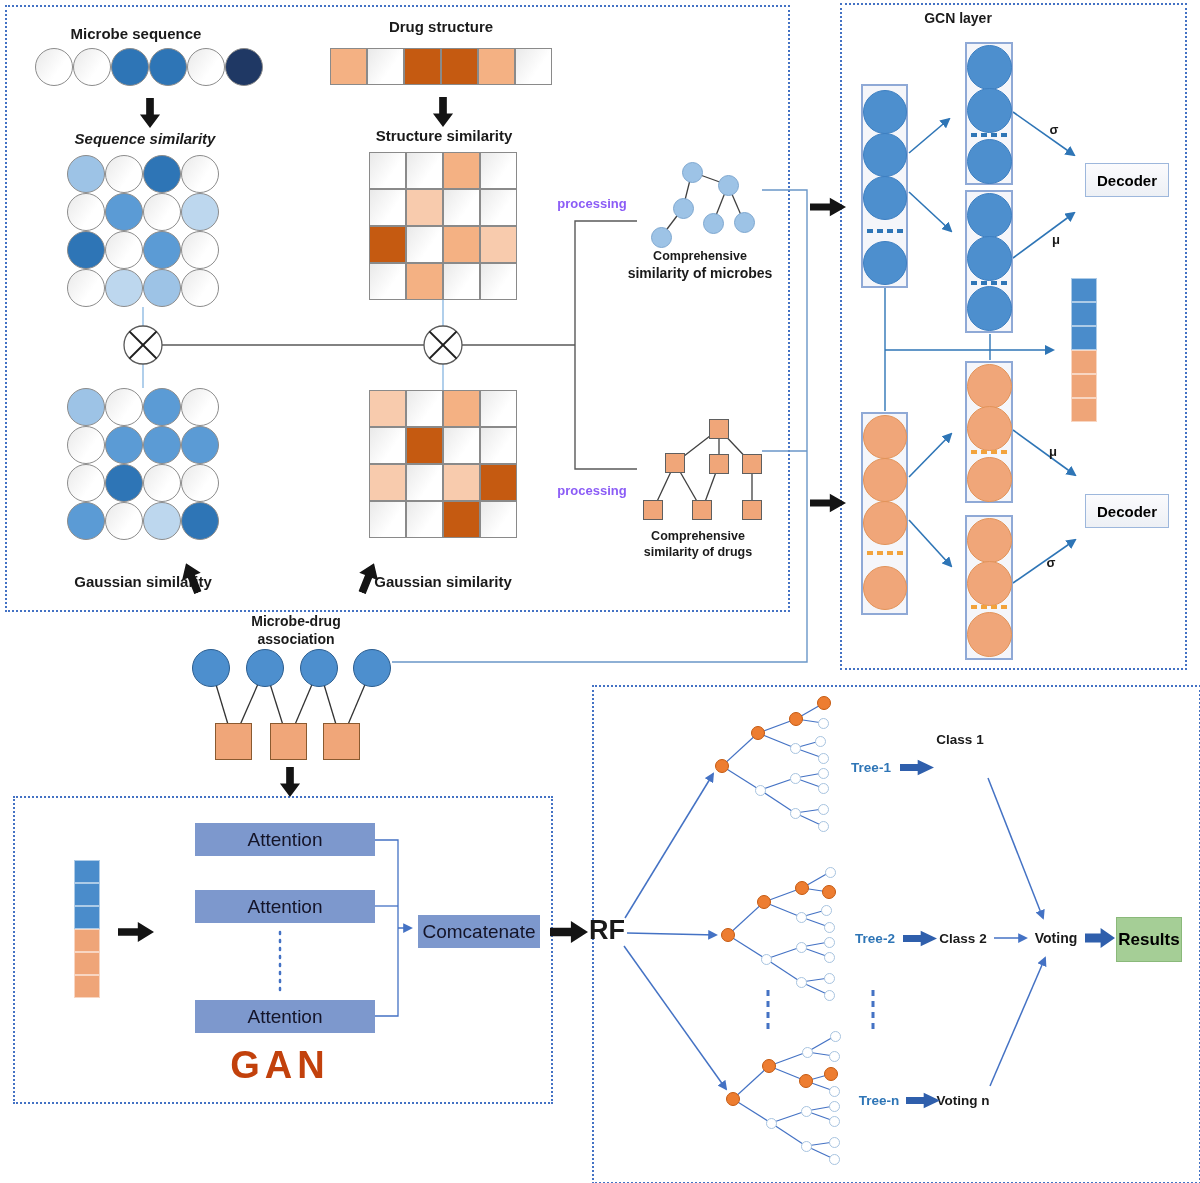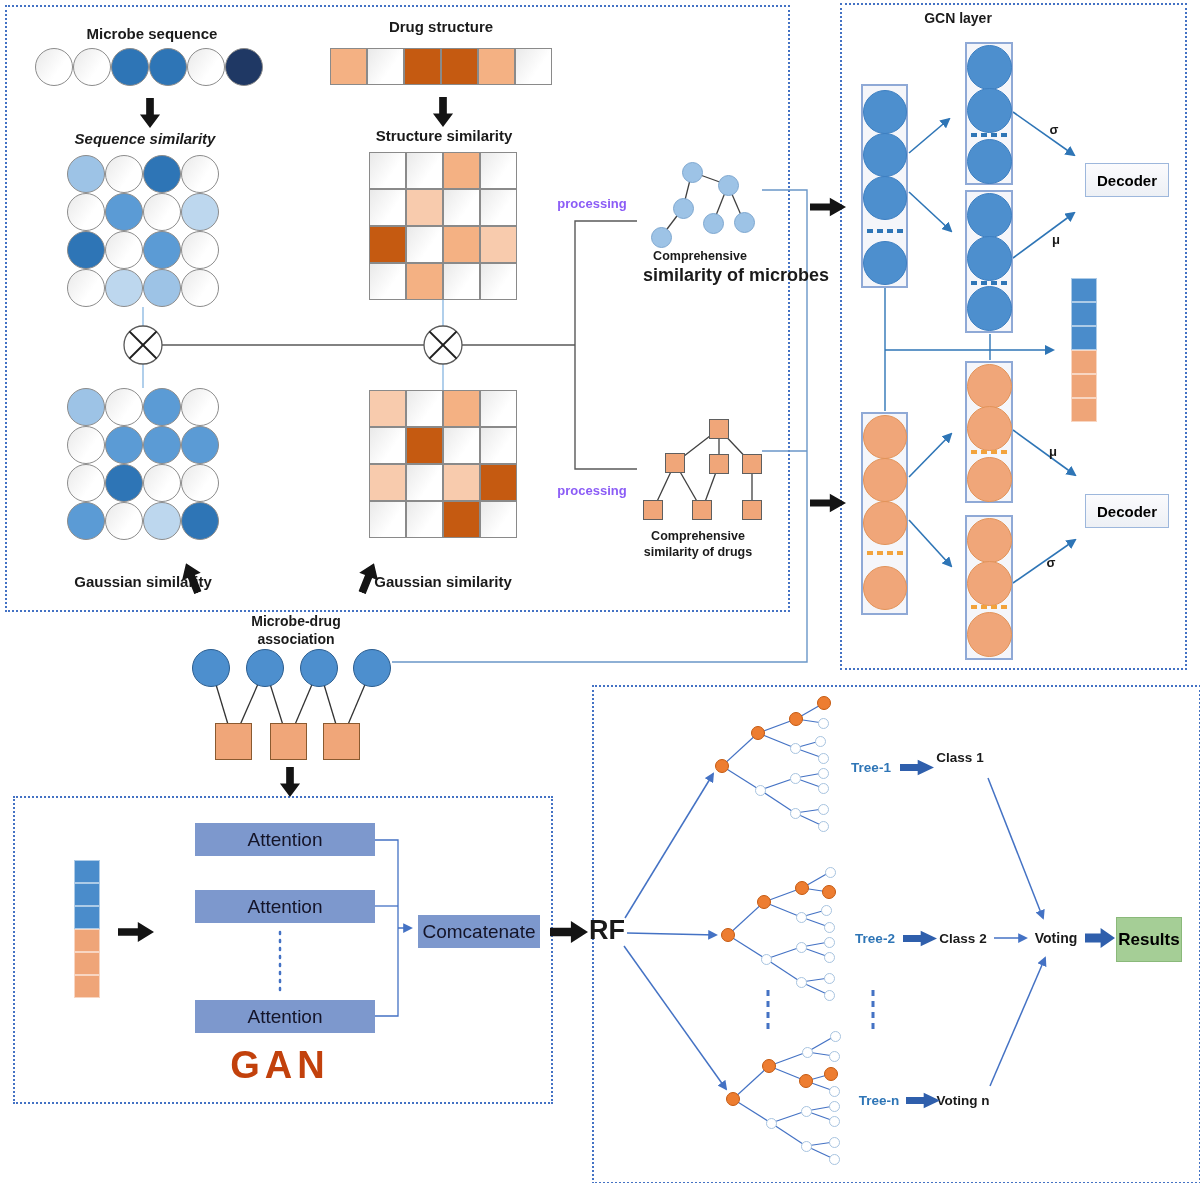--- a/index.html
+++ b/index.html
@@ -185,45 +185,45 @@
   <div class="blk" style="left:118px;top:920px;width:36px;height:24px;"></div>
   <div class="blk" style="left:550px;top:919px;width:38px;height:26px;"></div>
   <div class="blk" style="left:810px;top:196px;width:36px;height:22px;"></div>
   <div class="blk" style="left:810px;top:492px;width:36px;height:22px;"></div>
 
   <div class="blk blkblue" style="left:900px;top:759px;width:34px;height:17px;"></div>
   <div class="blk blkblue" style="left:903px;top:930px;width:34px;height:17px;"></div>
   <div class="blk blkblue" style="left:906px;top:1092px;width:34px;height:17px;"></div>
   <div class="blk blkblue" style="left:1085px;top:927px;width:30px;height:22px;"></div>
 
-  <div class="lbl" style="left:152px;top:25px;font-size:15px;">Microbe sequence</div>
+  <div class="lbl" style="left:136px;top:25px;font-size:15px;">Microbe sequence</div>
   <div class="lbl" style="left:441px;top:18px;font-size:15px;">Drug structure</div>
   <div class="lbl" style="left:145px;top:130px;font-size:15px;font-style:italic;">Sequence similarity</div>
   <div class="lbl" style="left:444px;top:127px;font-size:15px;">Structure similarity</div>
   <div class="lbl" style="left:143px;top:573px;font-size:15px;">Gaussian similarity</div>
   <div class="lbl" style="left:443px;top:573px;font-size:15px;">Gaussian similarity</div>
   <div class="lbl gray" style="left:592px;top:196px;font-size:13px;">processing</div>
   <div class="lbl gray" style="left:592px;top:483px;font-size:13px;">processing</div>
   <div class="lbl" style="left:700px;top:249px;font-size:12.5px;">Comprehensive</div>
-  <div class="lbl" style="left:700px;top:265px;font-size:18px;margin-left:36px;">similarity of microbes</div>
+  <div class="lbl" style="left:700px;top:265px;font-size:14px;">similarity of microbes</div>
   <div class="lbl" style="left:698px;top:529px;font-size:12.5px;">Comprehensive</div>
   <div class="lbl" style="left:698px;top:545px;font-size:12.5px;">similarity of drugs</div>
   <div class="lbl" style="left:296px;top:613px;font-size:14px;">Microbe-drug</div>
   <div class="lbl" style="left:296px;top:631px;font-size:14px;">association</div>
   <div class="lbl" style="left:958px;top:10px;font-size:14px;">GCN layer</div>
   <div class="lbl" style="left:1054px;top:122px;font-size:13px;">σ</div>
   <div class="lbl" style="left:1056px;top:232px;font-size:13px;">μ</div>
   <div class="lbl" style="left:1053px;top:444px;font-size:13px;">μ</div>
   <div class="lbl" style="left:1051px;top:555px;font-size:13px;">σ</div>
   <div class="lbl" style="left:280px;top:1044px;font-size:38px;font-weight:bold;color:#c2410c;letter-spacing:5px;">GAN</div>
   <div class="lbl" style="left:607px;top:915px;font-size:27px;">RF</div>
   <div class="lbl blue" style="left:871px;top:760px;font-size:13.5px;">Tree-1</div>
   <div class="lbl blue" style="left:875px;top:931px;font-size:13.5px;">Tree-2</div>
   <div class="lbl blue" style="left:879px;top:1093px;font-size:13.5px;">Tree-n</div>
-  <div class="lbl" style="left:960px;top:750px;font-size:13.5px;">Class 1</div>
+  <div class="lbl" style="left:960px;top:732px;font-size:13.5px;">Class 1</div>
   <div class="lbl" style="left:963px;top:931px;font-size:13.5px;">Class 2</div>
   <div class="lbl" style="left:963px;top:1093px;font-size:13.5px;">Voting n</div>
   <div class="lbl" style="left:1056px;top:930px;font-size:14px;">Voting</div>
 
   <div class="panelbox decoder" style="left:1085px;top:163px;width:84px;height:34px;">
     <span>Decoder</span>
   </div>
   <div class="panelbox decoder" style="left:1085px;top:494px;width:84px;height:34px;">
     <span>Decoder</span>
   </div>

